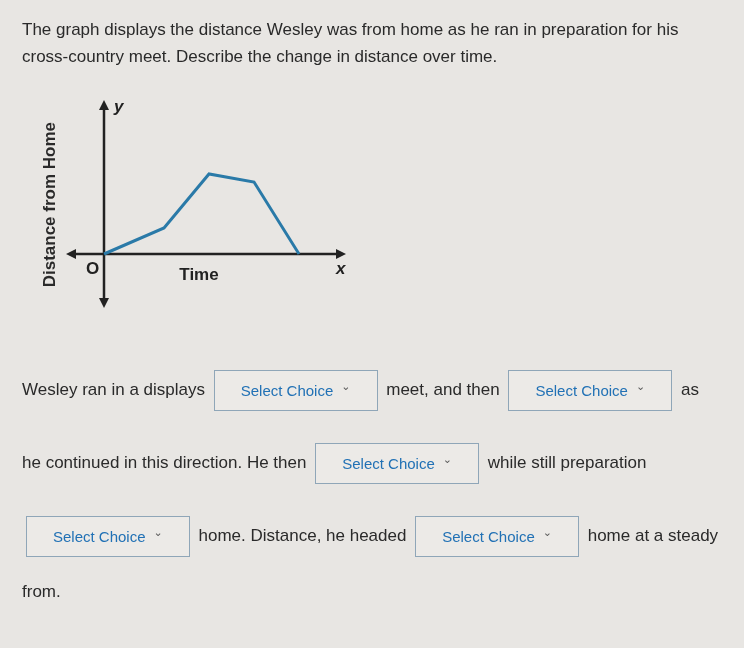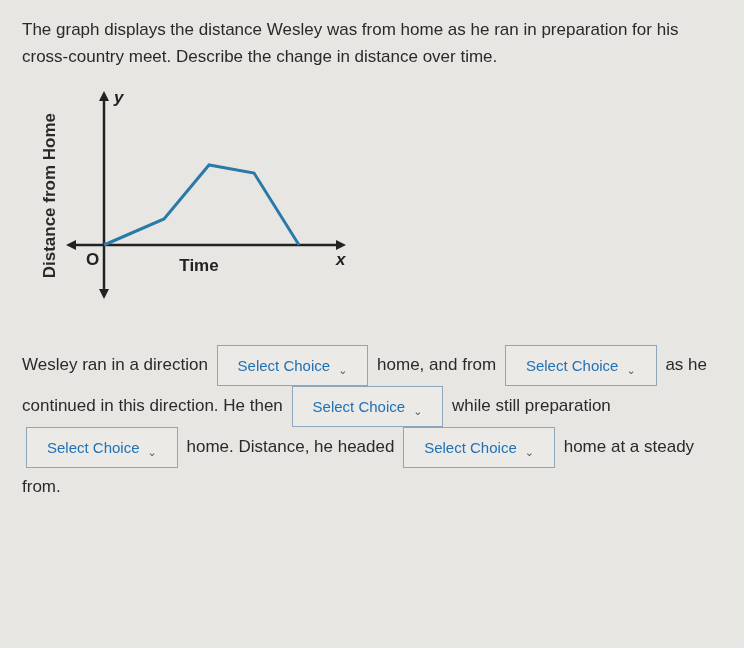--- a/index.html
+++ b/index.html
@@ -9,21 +9,21 @@
       width: 744px;
       height: 648px;
       padding: 16px 22px;
       color: #2a2a2a;
     }
     .question-text {
       font-size: 17px;
       line-height: 1.6;
       color: #2a2a2a;
       font-weight: 500;
-      margin-bottom: 15px;
+      margin-bottom: 24px;
     }
     .chart-wrap {
       display: flex;
       align-items: center;
       margin-left: 18px;
       margin-bottom: 40px;
     }
     .y-label {
       writing-mode: vertical-rl;
       transform: rotate(180deg);
@@ -33,28 +33,28 @@
       margin-right: 4px;
     }
     .chart-svg { display: block; }
     .fill-text {
       font-size: 17px;
       line-height: 2.2;
       color: #2a2a2a;
     }
     .select-box {
       display: inline-flex;
-      align-items: flex-end;
+      align-items: flex-start;
       border: 1px solid #8fa6b8;
       background: #eceae7;
       color: #2171b5;
       font-size: 15px;
       font-weight: 500;
-      padding: 3px 20px;
-      margin: 0 4px;
+      padding: 3px 26px;
+      margin: 16px 4px;
       vertical-align: middle;
       cursor: pointer;
     }
     .select-box .chev {
       margin-left: 8px;
       font-size: 11px;
       color: #5a5a5a;
     }
   </style>
 </head>
@@ -77,26 +77,26 @@
     <polyline points="40,160 100,134 145,80 190,88 235,160" fill="none" stroke="#2a7aa8" stroke-width="3"></polyline>
 
     <text x="50" y="18" font-size="17" font-weight="700" font-style="italic" fill="#222">y</text>
     <text x="272" y="180" font-size="17" font-weight="700" font-style="italic" fill="#222">x</text>
     <text x="22" y="180" font-size="17" font-weight="700" fill="#222">O</text>
     <text x="135" y="186" font-size="17" font-weight="700" fill="#222" text-anchor="middle">Time</text>
   </svg>
 </div>
 
 <div class="fill-text">
-  <span>Wesley ran in a direction</span>
+  <span>Wesley ran in a displays</span>
   <span class="select-box">
     <span>Select Choice</span>
     <span class="chev">⌄</span>
   </span>
-  <span>home, and from</span>
+  <span>meet, and then</span>
   <span class="select-box">
     <span>Select Choice</span>
     <span class="chev">⌄</span>
   </span>
   <span>as he continued in this direction. He then</span>
   <span class="select-box">
     <span>Select Choice</span>
     <span class="chev">⌄</span>
   </span>
   <span>while still preparation</span>

